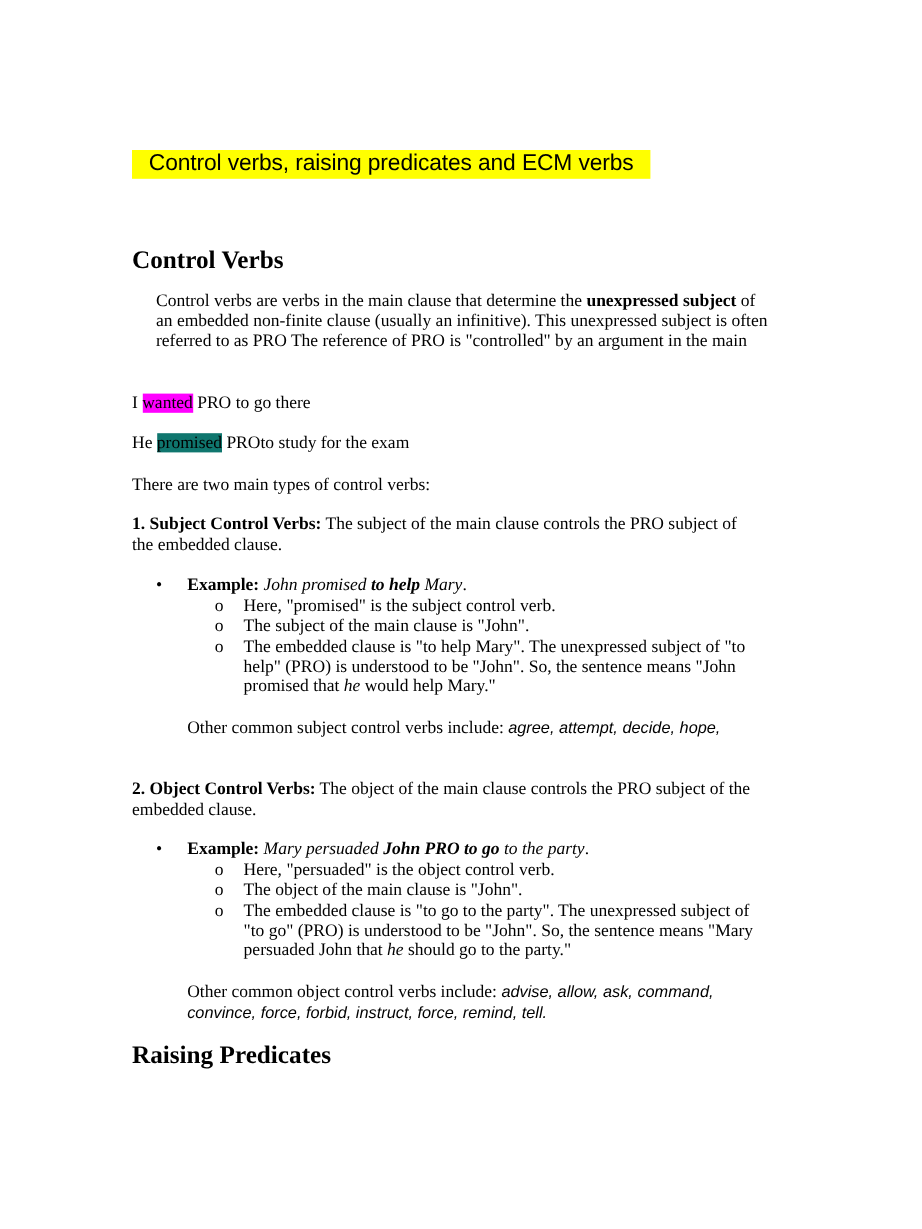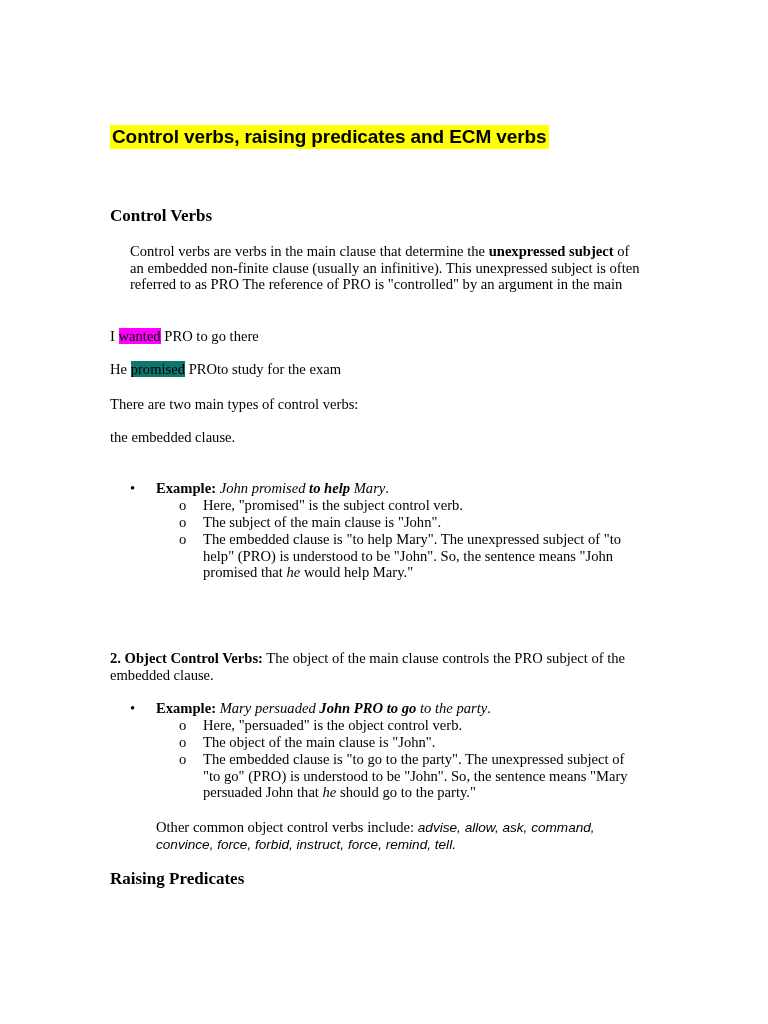--- a/index.html
+++ b/index.html
@@ -1,19 +1,19 @@
 <!DOCTYPE html>
 <html><head>
 <meta charset="utf-8">
 <style>
   html, body { margin:0; padding:0; background:#ffffff; }
   body { width:768px; height:1024px; position:relative; overflow:hidden; color:#000; font-family:"Liberation Serif", serif; }
   .abs { position:absolute; }
-  .title { left:110px; top:125px; font-family:"Liberation Sans", sans-serif; font-size:19px; line-height:24px; background:#ffff00; padding:0 2px; white-space:nowrap; letter-spacing:-0.1px;font-weight:bold; }
-  .h2 { font-weight:bold; font-size:17px; line-height:20px; white-space:nowrap; }
+  .title { left:110px; top:125px; font-family:"Liberation Sans", sans-serif; font-size:19px; line-height:24px; background:#ffff00; padding:0 14px; white-space:nowrap; letter-spacing:-0.1px; }
+  .h2 { font-weight:bold; font-size:21px; line-height:20px; white-space:nowrap; }
   .p { font-size:14.6px; line-height:16.6px; }
   .sans-i { font-family:"Liberation Sans", sans-serif; font-style:italic; font-size:13.6px; }
   .hl-mag { background:#ff00ff; }
   .hl-grn { background:#0f766e; }
   .bullet { font-size:14.6px; line-height:16.6px; }
   .sub { font-size:14.6px; line-height:16.6px; }
   .sub .mk { position:absolute; left:-24px; top:0; }
 </style>
 </head>
 <body>
@@ -34,20 +34,21 @@
     <span>I </span><span class="hl-mag">wanted</span><span> PRO to go there</span>
   </div>
 
   <div class="abs p" style="left:110px; top:361px; white-space:nowrap;">
     <span>He </span><span class="hl-grn">promised</span><span> PROto study for the exam</span>
   </div>
 
   <div class="abs p" style="left:110px; top:396px; white-space:nowrap;">There are two main types of control verbs:</div>
 
   <div class="abs p" style="left:110px; top:429px; white-space:nowrap;">
+    <div><b>1. Subject Control Verbs:</b><span> The subject of the main clause controls the PRO subject of</span></div>
     <div>the embedded clause.</div>
   </div>
 
   <div class="abs bullet" style="left:130px; top:480px;">•</div>
   <div class="abs p" style="left:156px; top:480px; white-space:nowrap;">
     <b>Example:</b><i> John promised </i><b><i>to help</i></b><i> Mary</i><span>.</span>
   </div>
 
   <div class="abs sub" style="left:203px; top:497px; white-space:nowrap;">
     <span class="mk">o</span><span>Here, "promised" is the subject control verb.</span>
@@ -56,20 +57,21 @@
     <span class="mk">o</span><span>The subject of the main clause is "John".</span>
   </div>
   <div class="abs sub" style="left:203px; top:531px; white-space:nowrap;">
     <span class="mk">o</span>
     <div>The embedded clause is "to help Mary". The unexpressed subject of "to</div>
     <div>help" (PRO) is understood to be "John". So, the sentence means "John</div>
     <div><span>promised that </span><i>he</i><span> would help Mary."</span></div>
   </div>
 
   <div class="abs p" style="left:156px; top:599px; white-space:nowrap;">
+    <div><span>Other common subject control verbs include: </span><span class="sans-i">agree, attempt, decide, hope,</span></div>
   </div>
 
   <div class="abs p" style="left:110px; top:650px; white-space:nowrap;">
     <div><b>2. Object Control Verbs:</b><span> The object of the main clause controls the PRO subject of the</span></div>
     <div>embedded clause.</div>
   </div>
 
   <div class="abs bullet" style="left:130px; top:700px;">•</div>
   <div class="abs p" style="left:156px; top:700px; white-space:nowrap;">
     <b>Example:</b><i> Mary persuaded </i><b><i>John PRO to go</i></b><i> to the party</i><span>.</span>

